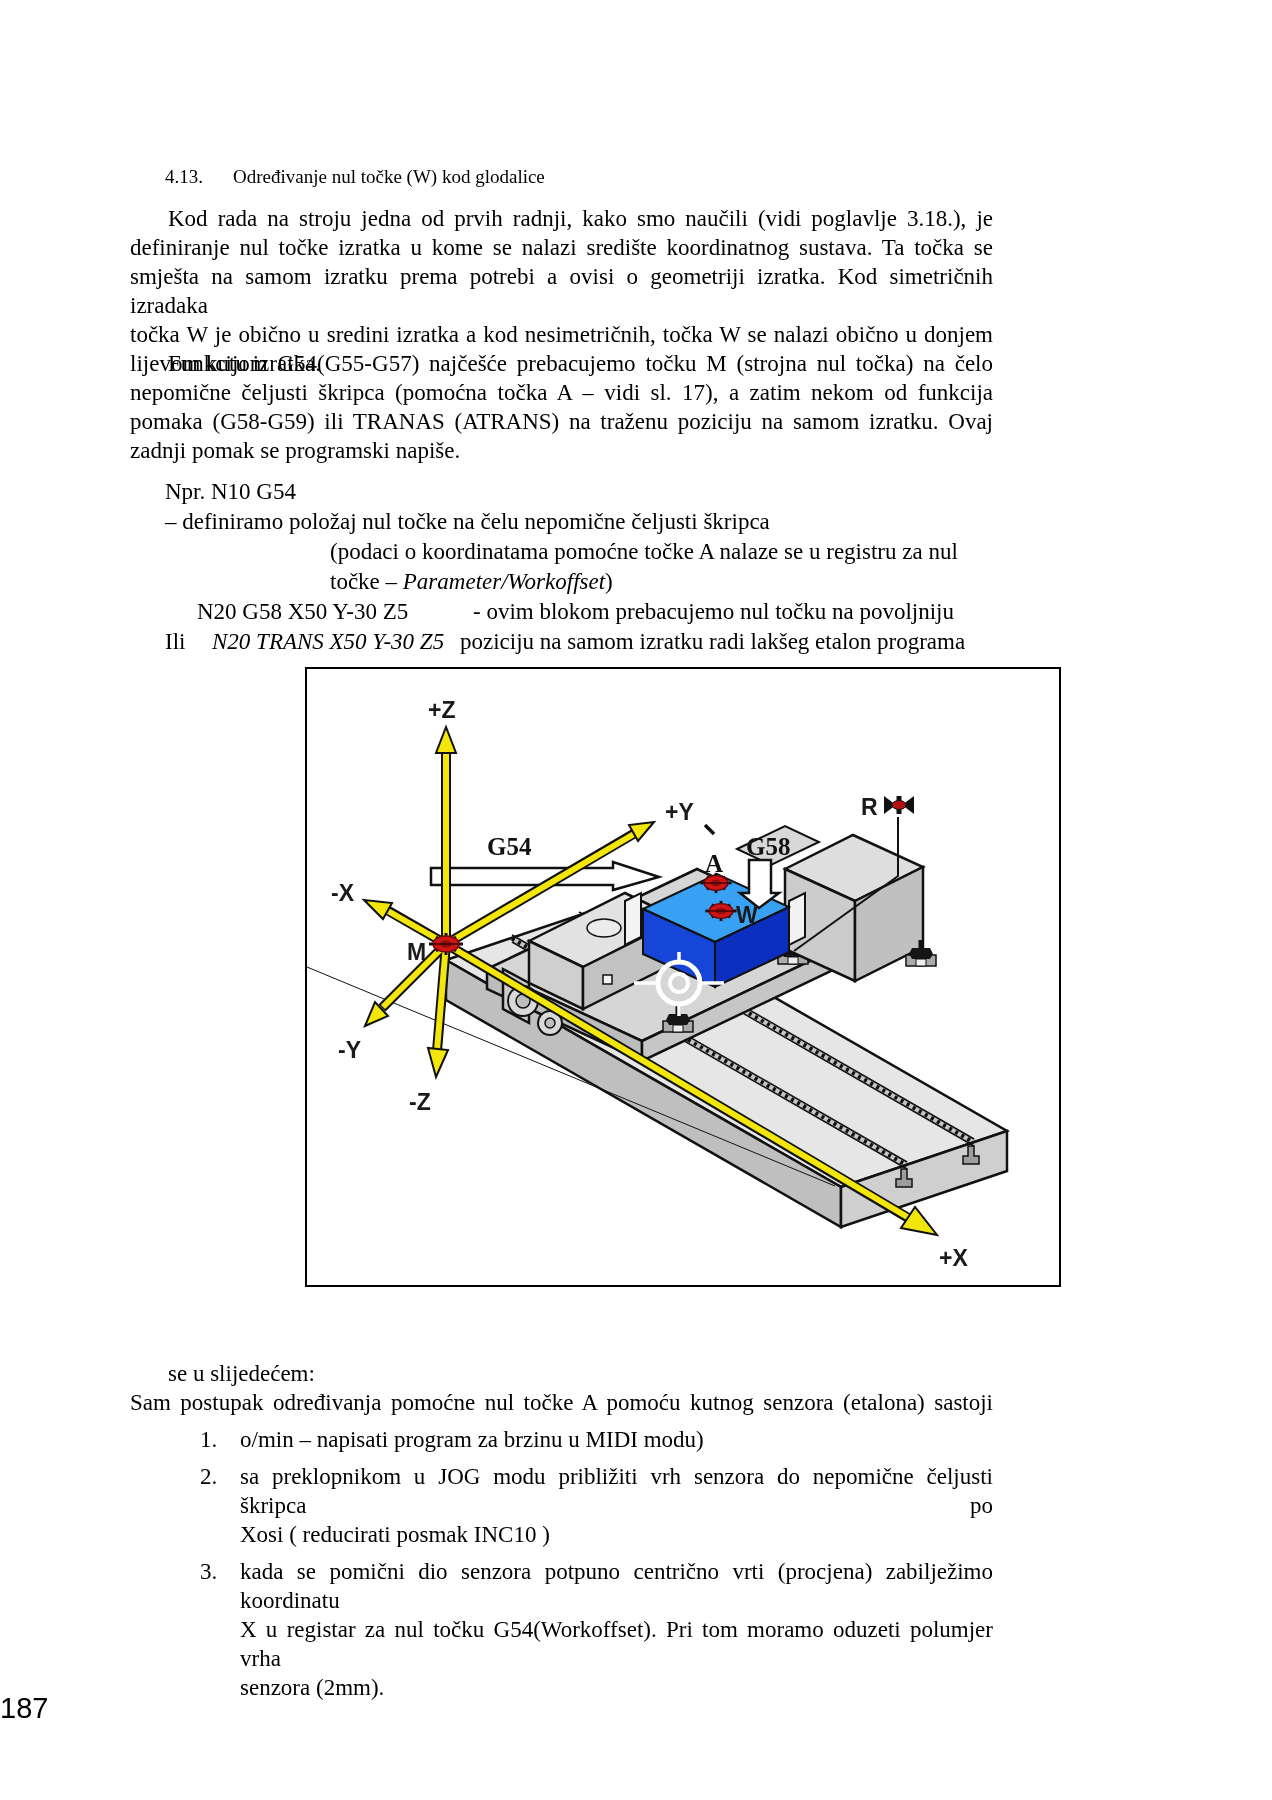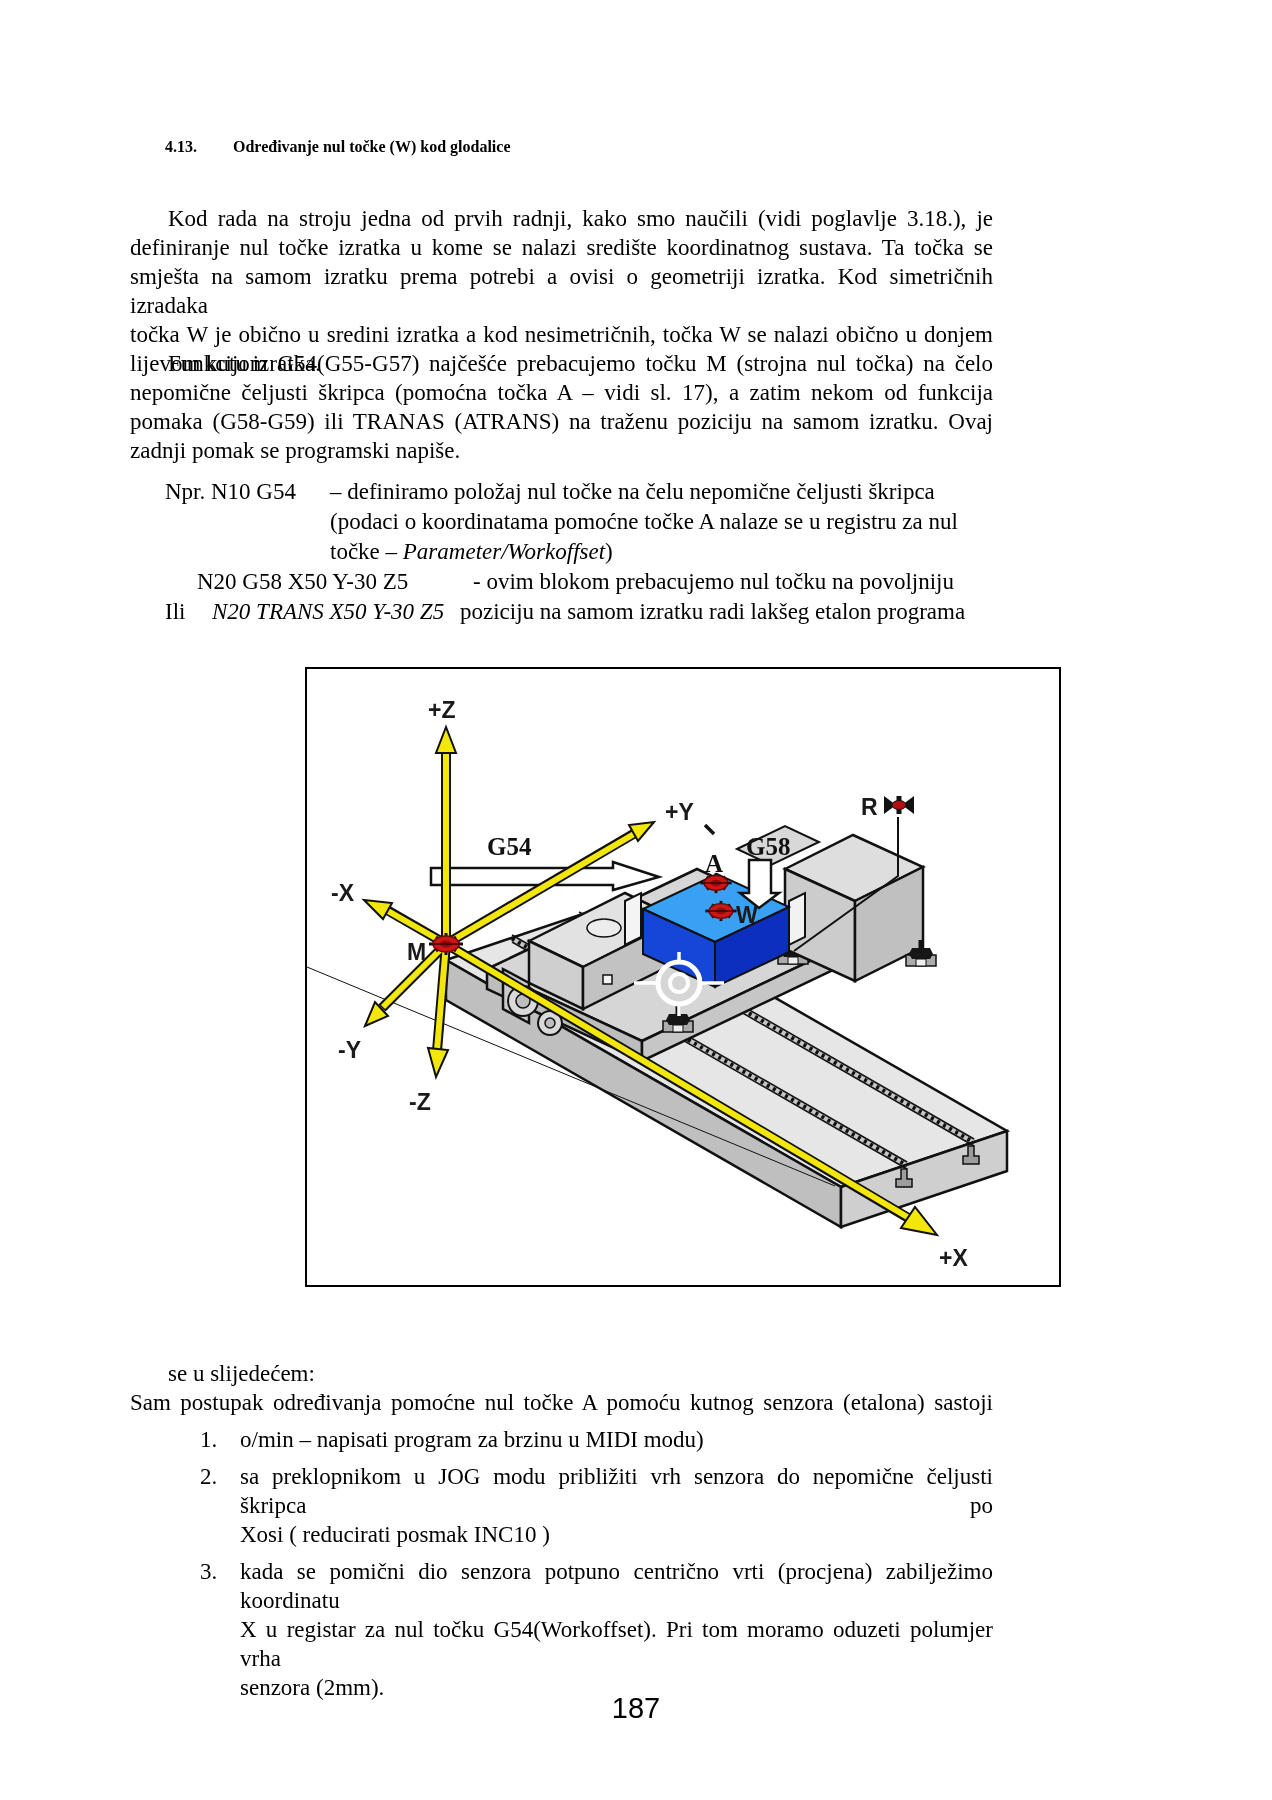--- a/index.html
+++ b/index.html
@@ -1,41 +1,41 @@
 <!DOCTYPE html>
 <html><head>
 <meta charset="utf-8">
 <style>
   html,body{margin:0;padding:0;background:#888;}
   .page{position:relative;width:1272px;height:1800px;background:#ffffff;
         font-family:"Liberation Serif", serif;color:#000;overflow:hidden;}
-  .heading{position:absolute;left:165px;top:138px;font-size:16px;font-weight:bold;white-space:nowrap;}
+  .heading{position:absolute;left:165px;top:166px;font-size:19px;font-weight:normal;white-space:nowrap;}
   .heading .hnum{display:inline-block;width:68px;}
   .textblock{position:absolute;left:130px;width:863px;font-size:23px;line-height:29px;}
   #para1{top:204px;}
   #para2{top:349px;}
   .jline{text-align:justify;text-align-last:justify;}
   .jlast{text-align-last:left !important;}
   .indent .jline:first-child{text-indent:38px;}
   #example{top:477px;line-height:30px;}
   .exrow{display:flex;}
   .exrow .lbl{flex:0 0 auto;white-space:nowrap;}
   .exrow .txt{flex:1 1 auto;white-space:nowrap;}
-  #ex1{margin-left:35px;} #ex1 .lbl{width:165px;}
+  #ex1{margin-left:35px;flex-direction:column;} #ex1 .lbl{width:165px;}
   #ex2,#ex3{margin-left:200px;white-space:nowrap;}
   #ex4{margin-left:67px;gap:13px;} #ex4 .lbl{width:263px;}
   #ex5{margin-left:35px;} #ex5 .pfx{width:47px;flex:0 0 auto;} #ex5 .lbl{width:248px;font-style:italic;}
   .figurebox{position:absolute;left:305px;top:667px;width:752px;height:616px;
              border:2px solid #000;background:#fff;}
   #procintro{top:1359px;}
   #proclist{top:1417px;left:200px;width:793px;font-size:23px;line-height:29px;}
   .li-row{display:flex;margin-top:8px;}
   .li-row .num{flex:0 0 40px;}
   .li-row .itxt{flex:1 1 auto;}
-  .pagenum{position:absolute;left:0;top:1692px;width:1272px;text-align:center;
+  .pagenum{position:absolute;left:0;top:1692px;width:1272px;text-align:left;
            font-family:"Liberation Sans", sans-serif;font-size:29px;}
   
   .axlbl{font-family:"Liberation Sans", sans-serif;font-weight:bold;font-size:23px;fill:#1a1a1a;}
   .glbl{font-family:"Liberation Serif", serif;font-weight:bold;font-size:25px;fill:#111;}
 </style>
 </head>
 <body>
 
 <div class="page">
 

